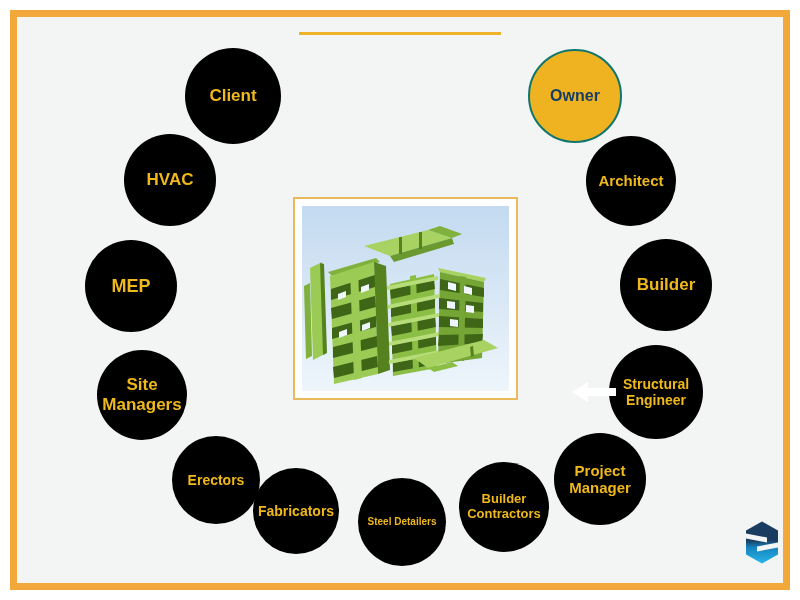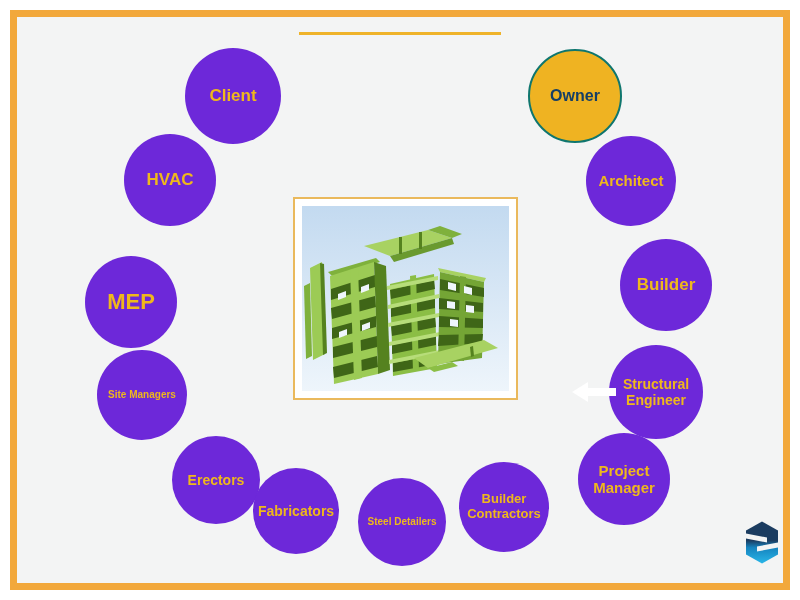--- a/index.html
+++ b/index.html
@@ -32,46 +32,46 @@
   }
   .title-underline {
     width: 202px; height: 3px;
     background: #EFB32A;
     margin: 6px auto 0 auto;
   }
 
   .circle {
     position: absolute;
     border-radius: 50%;
-    background: #6d28d9;
+    background: #000000;
     color: #EFB81C;
     display: flex;
     align-items: center;
     justify-content: center;
     text-align: center;
     font-weight: 700;
     line-height: 1.15;
     padding: 6px;
   }
   .circle.owner {
     background: #EFB322;
     color: #153E66;
     border: 2px solid #0f766e;
   }
   
   .c1  { left: 185px; top: 48px;  width: 96px; height: 96px; font-size: 17px; }   
   .c2  { left: 528px; top: 49px;  width: 94px; height: 94px; font-size: 16px; }   
   .c3  { left: 124px; top: 134px; width: 92px; height: 92px; font-size: 17px; }   
   .c4  { left: 586px; top: 136px; width: 90px; height: 90px; font-size: 15px; }   
-  .c5  { left: 85px;  top: 256px; width: 92px; height: 92px; font-size: 22px; }   
+  .c5  { left: 85px;  top: 240px; width: 92px; height: 92px; font-size: 18px; }   
   .c6  { left: 620px; top: 239px; width: 92px; height: 92px; font-size: 17px; }   
-  .c7  { left: 97px;  top: 350px; width: 90px; height: 90px; font-size: 10px; }   
+  .c7  { left: 97px;  top: 350px; width: 90px; height: 90px; font-size: 17px; }   
   .c8  { left: 609px; top: 345px; width: 94px; height: 94px; font-size: 14px; justify-content: center; }   
   .c9  { left: 172px; top: 436px; width: 88px; height: 88px; font-size: 14px; }   
-  .c10 { left: 578px; top: 433px; width: 92px; height: 92px; font-size: 15px; align-items: center; }   
+  .c10 { left: 554px; top: 433px; width: 92px; height: 92px; font-size: 15px; align-items: center; }   
   .c11 { left: 253px; top: 468px; width: 86px; height: 86px; font-size: 14px; }   
   .c12 { left: 459px; top: 462px; width: 90px; height: 90px; font-size: 13px; }   
   .c13 { left: 358px; top: 478px; width: 88px; height: 88px; font-size: 10px; }   
 
   .center-image {
     position: absolute;
     left: 293px; top: 197px;
     width: 225px; height: 203px;
     background: #ffffff;
     border: 2px solid #EAB95C;

